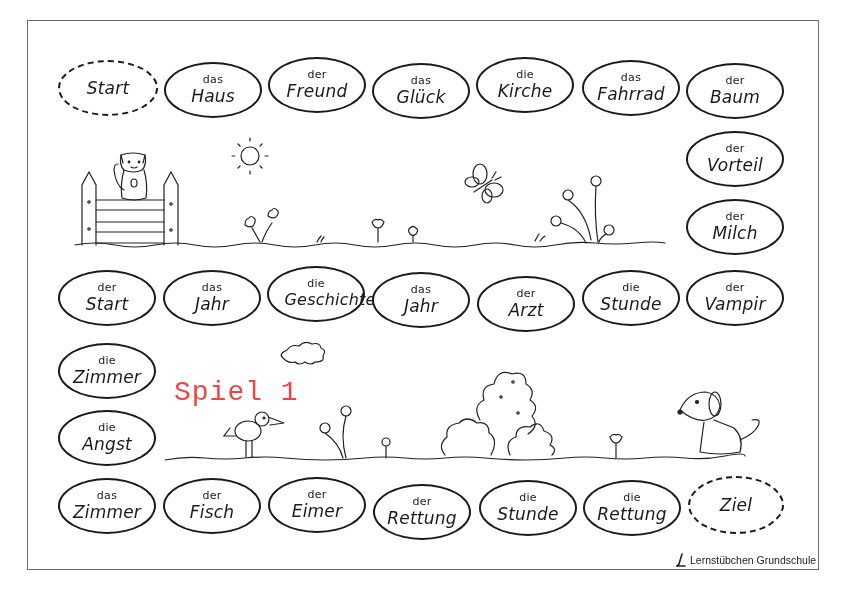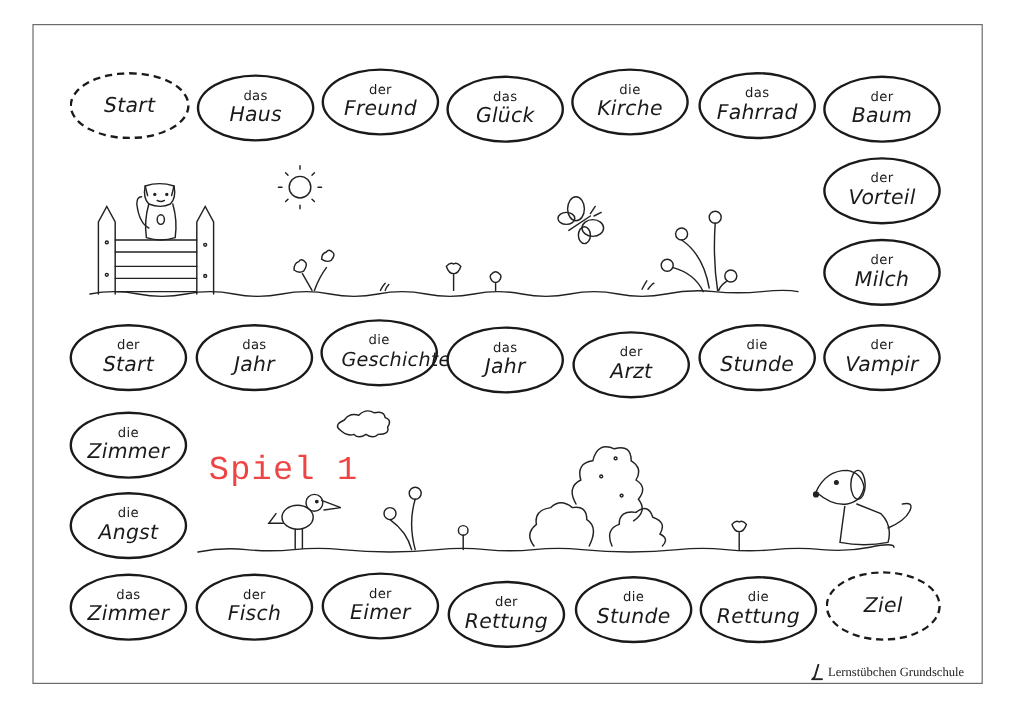--- a/index.html
+++ b/index.html
@@ -10,21 +10,21 @@
   .field { position:absolute; width:98px; height:56px; border:2px solid #1a1a1a;
            border-radius:50%; box-sizing:border-box; display:flex; flex-direction:column;
            align-items:center; justify-content:center; background:#fff; cursor:pointer; }
   .field.dashed { border:2px dashed #1a1a1a; }
   .article { font-size:11px; line-height:12px; letter-spacing:0.3px; }
   .noun { font-size:17px; line-height:20px; letter-spacing:0.2px;font-style:italic; }
   .special { font-size:17px; }
   .title { position:absolute; left:174px; top:377px; font-size:28px; color:#ef4444;
            font-family:Liberation Mono, monospace; letter-spacing:1px; }
   .footer { position:absolute; left:676px; top:553px; font-size:10.5px; color:#222;
-            font-family:Liberation Serif, serif; display:flex; align-items:center; gap:2px; }
+            font-family:Liberation Sans, sans-serif; display:flex; align-items:center; gap:2px; }
   svg.scene { position:absolute; left:0; top:0; }
 </style>
 </head>
 <body>
 
 <div class="frame"></div>
 
 <svg class="scene" width="842" height="595">
   <g fill="none" stroke="#222" stroke-width="1.2" stroke-linecap="round">
 

